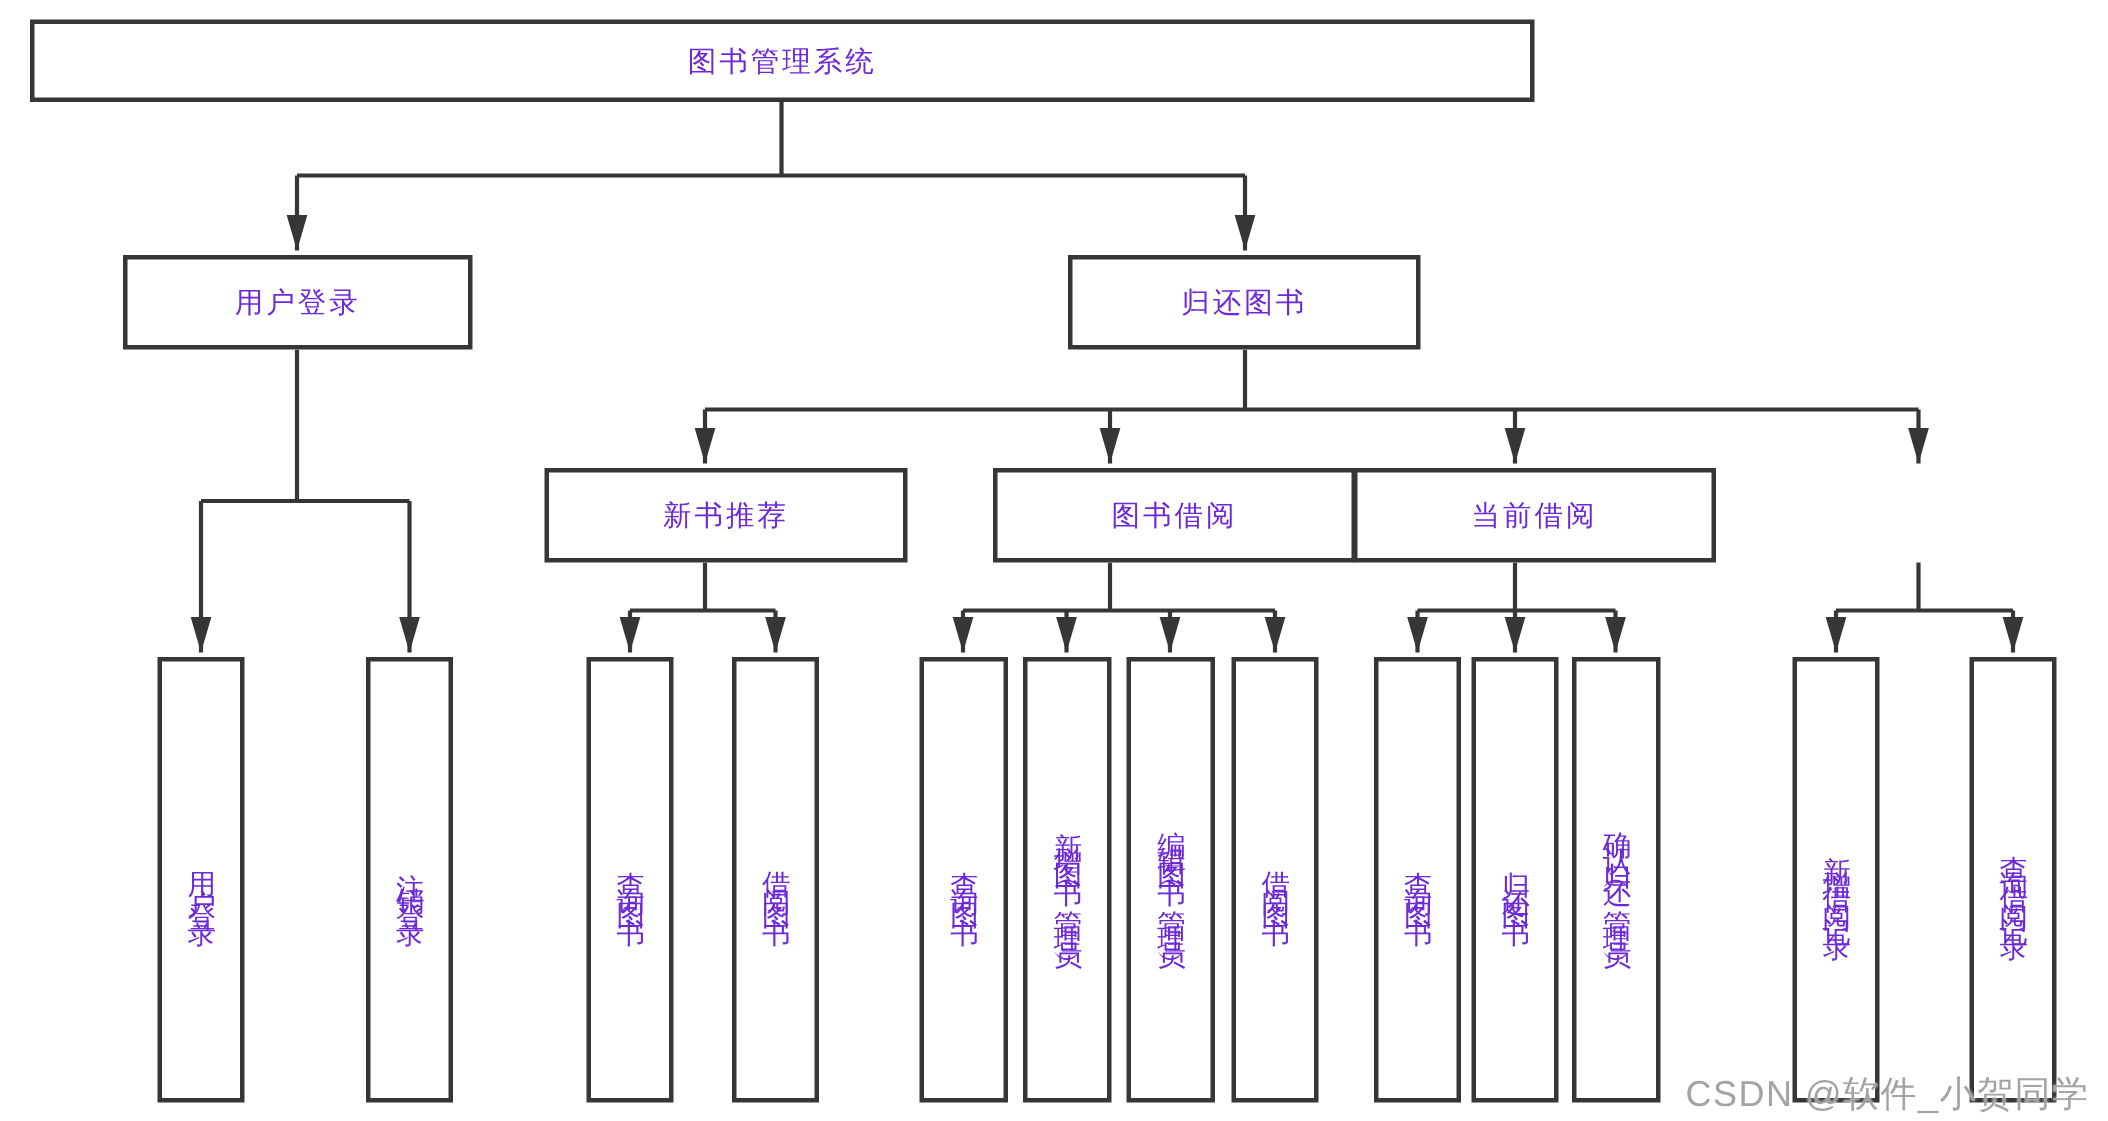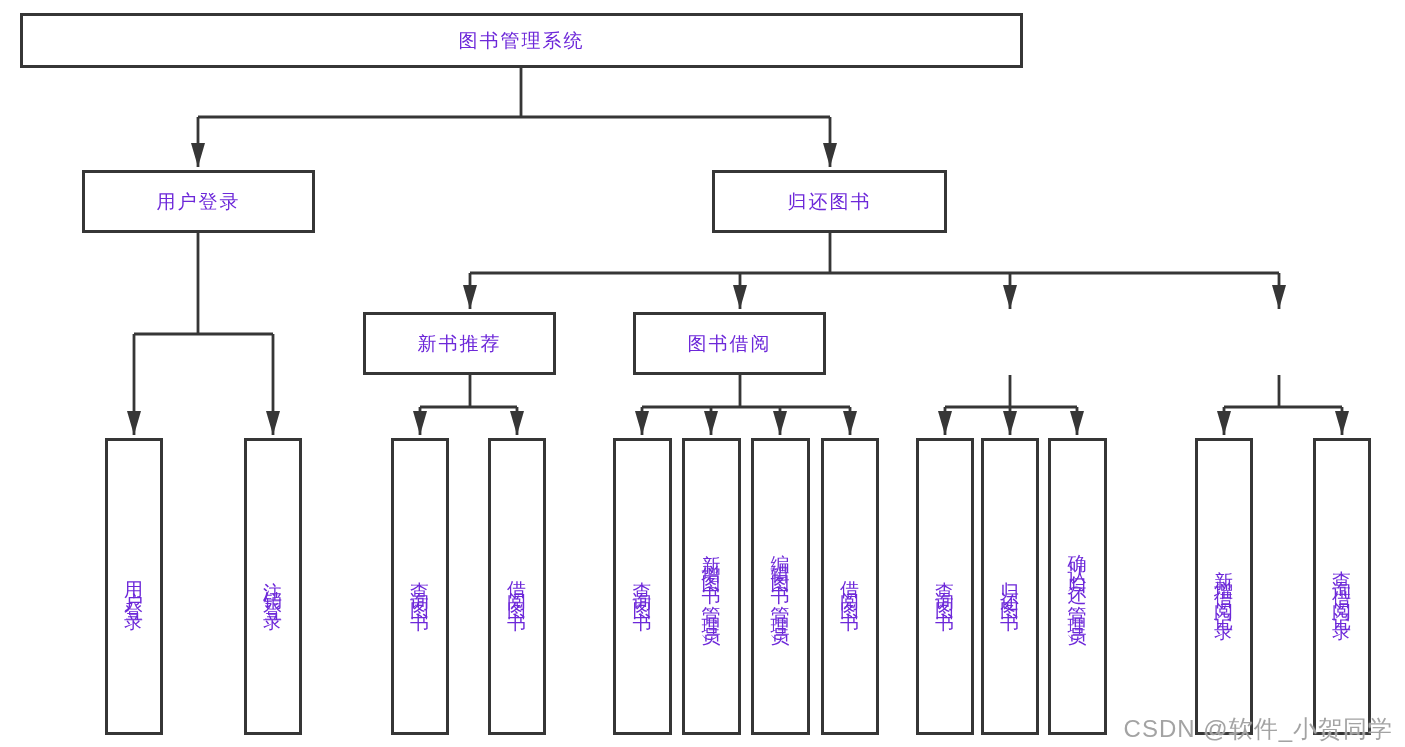--- a/index.html
+++ b/index.html
@@ -31,21 +31,21 @@
     justify-content: center;
     color: #6d28d9;
   }
   .box .lbl {
     font-size: 19px;
     letter-spacing: 2px;
     white-space: nowrap;
   }
   .root  { left: 20px;  top: 13px;  width: 1003px; height: 55px; }
   .l2    { top: 170px; height: 63px; }
-  .l3    { top: 312px; height: 63px; width: 193px; justify-content: center; }
+  .l3    { top: 312px; height: 63px; width: 242px; justify-content: center; }
   .leaf  { top: 438px; height: 297px; width: 58px; }
   .leaf .lbl {
     writing-mode: vertical-rl;
     text-orientation: mixed;
     font-size: 19px;
     letter-spacing: 0.55em;
     white-space: normal;
     line-height: 1;
   }
   #watermark {
@@ -122,22 +122,25 @@
   <div class="box l2" style="left:82px; width:233px;">
     <span class="lbl">用户登录</span>
   </div>
   <div class="box l2" style="left:712px; width:235px;">
     <span class="lbl">归还图书</span>
   </div>
 
   <div class="box l3" style="left:363px;">
     <span class="lbl">新书推荐</span>
   </div>
-  <div class="box l3" style="left:633px;">
+  <div class="box l3" style="left:662px;">
     <span class="lbl">图书借阅</span>
+  </div>
+  <div class="box l3" style="left:902px;">
+    <span class="lbl">当前借阅</span>
   </div>
 
   <div class="box leaf" style="left:105px;">
     <span class="lbl">用户登录</span>
   </div>
   <div class="box leaf" style="left:244px;">
     <span class="lbl">注销登录</span>
   </div>
 
   <div class="box leaf" style="left:391px;">

